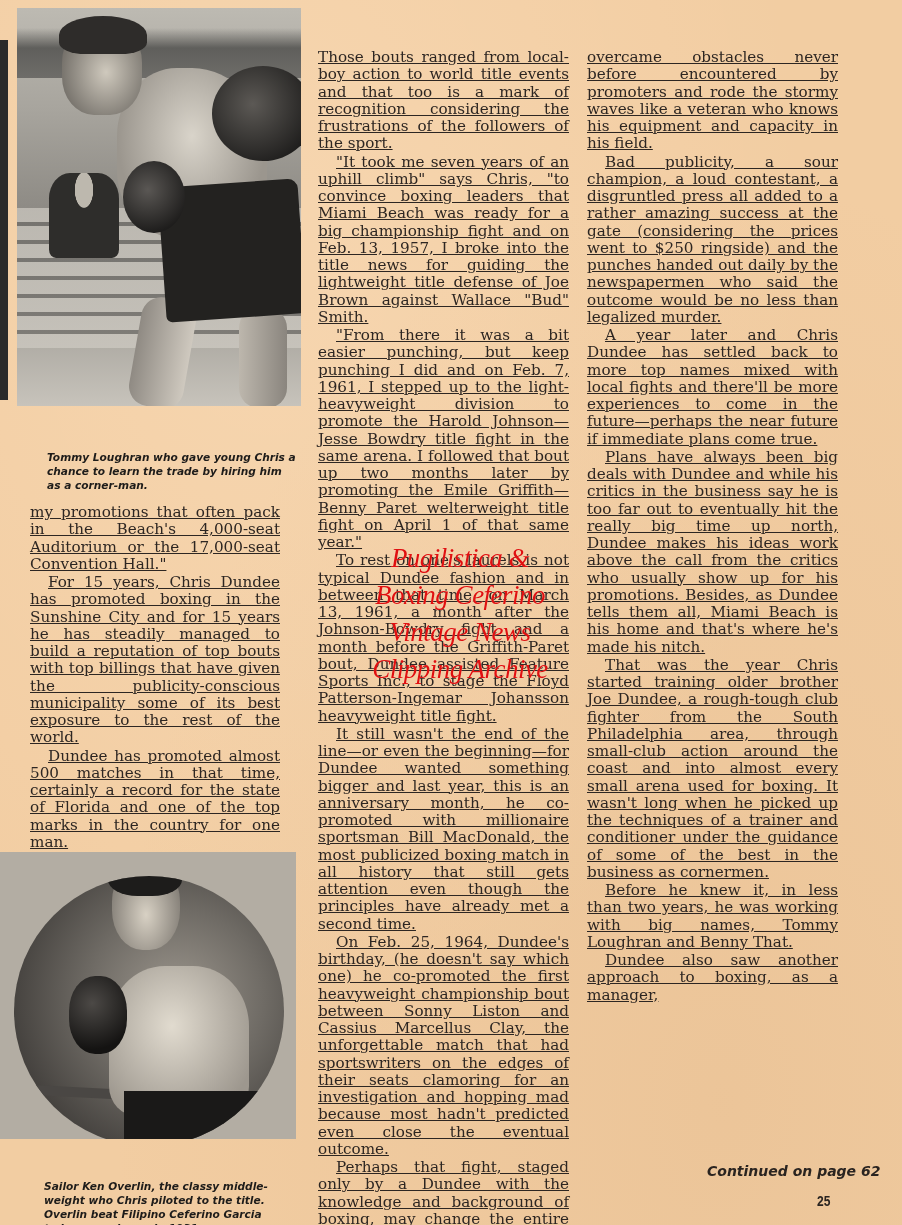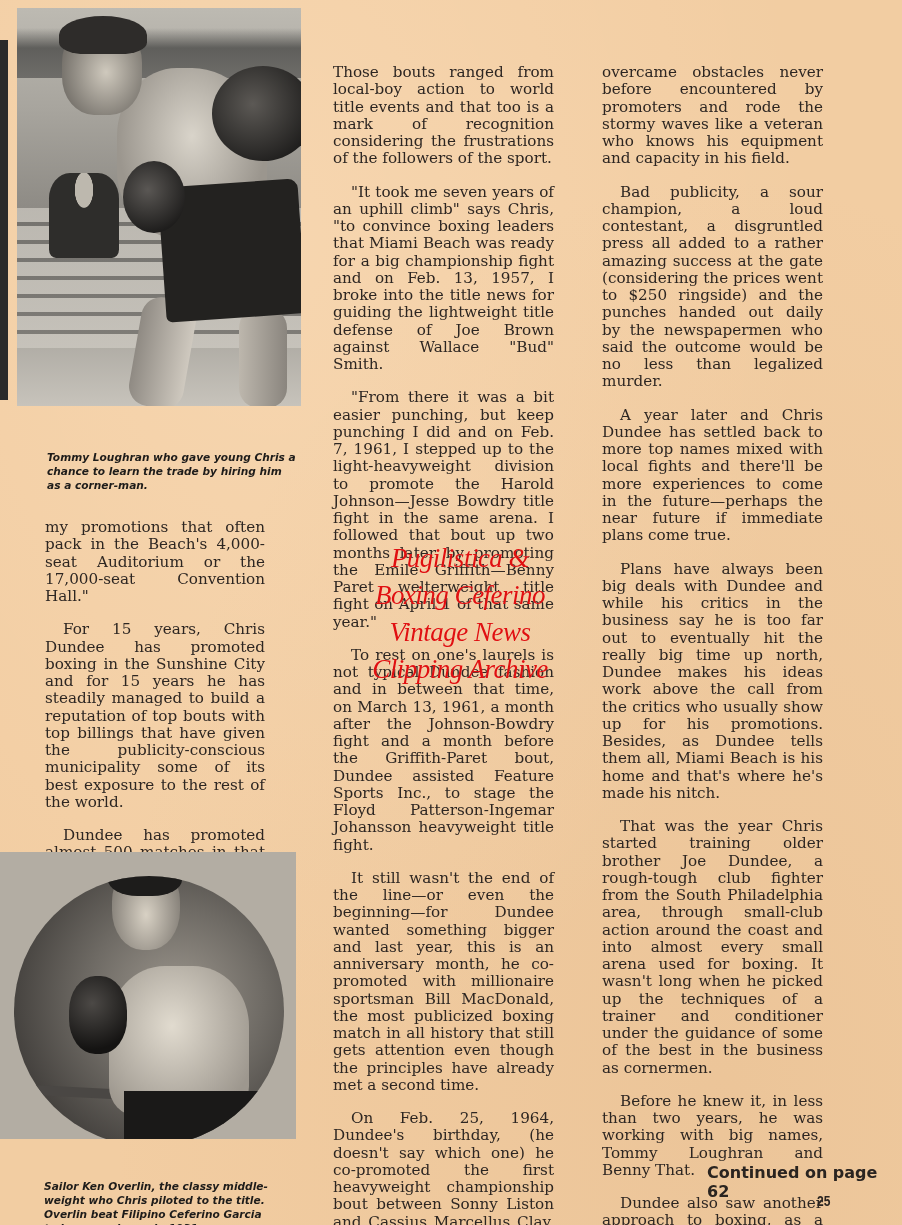--- a/index.html
+++ b/index.html
@@ -80,30 +80,30 @@
     background: radial-gradient(circle at 40% 35%, #4c4946, #141312 75%); border-radius:45%; }
   .photo2 .trunks { position:absolute; left:110px; top:215px; width:150px; height:80px; background:#1a1918; }
   .photo2 .rope { position:absolute; left:0; top:215px; width:100%; height:10px; background:#4a4744; transform: rotate(3deg); }
 
   .col {
     position: absolute;
     font-size: 15.2px; line-height: 17.25px;
     text-align: justify;
     color: #2d2622;
   }
-  .col p { margin: 16px; text-indent: 18px; }
+  .col p { margin: 1px; text-indent: 18px; text-decoration: underline; }
   .col p.noindent { text-indent: 0; }
   .col-left { left: 29px; top: 503px; width: 252px; }
   .col-mid  { left: 317px; top: 48px; width: 253px; }
   .col-right{ left: 586px; top: 48px; width: 253px; }
 
   .continued {
     position: absolute; left: 707px; top: 1163px;
     font-family: "DejaVu Sans", "Liberation Sans", sans-serif;
-    font-weight: bold; font-size: 16px; color: #2a2420;
+    font-weight: bold; font-style: italic; font-size: 14px; color: #2a2420;
   }
   .page-number {
     position: absolute; left: 817px; top: 1192px;
     font-family: "Liberation Sans", "DejaVu Sans", sans-serif;
     font-weight: bold; font-size: 15px; color: #2a2420;
     transform: scaleX(0.8); transform-origin: left;
   }
   .watermark {
     position: absolute; left: 340px; top: 540px; width: 240px;
     text-align: center;

